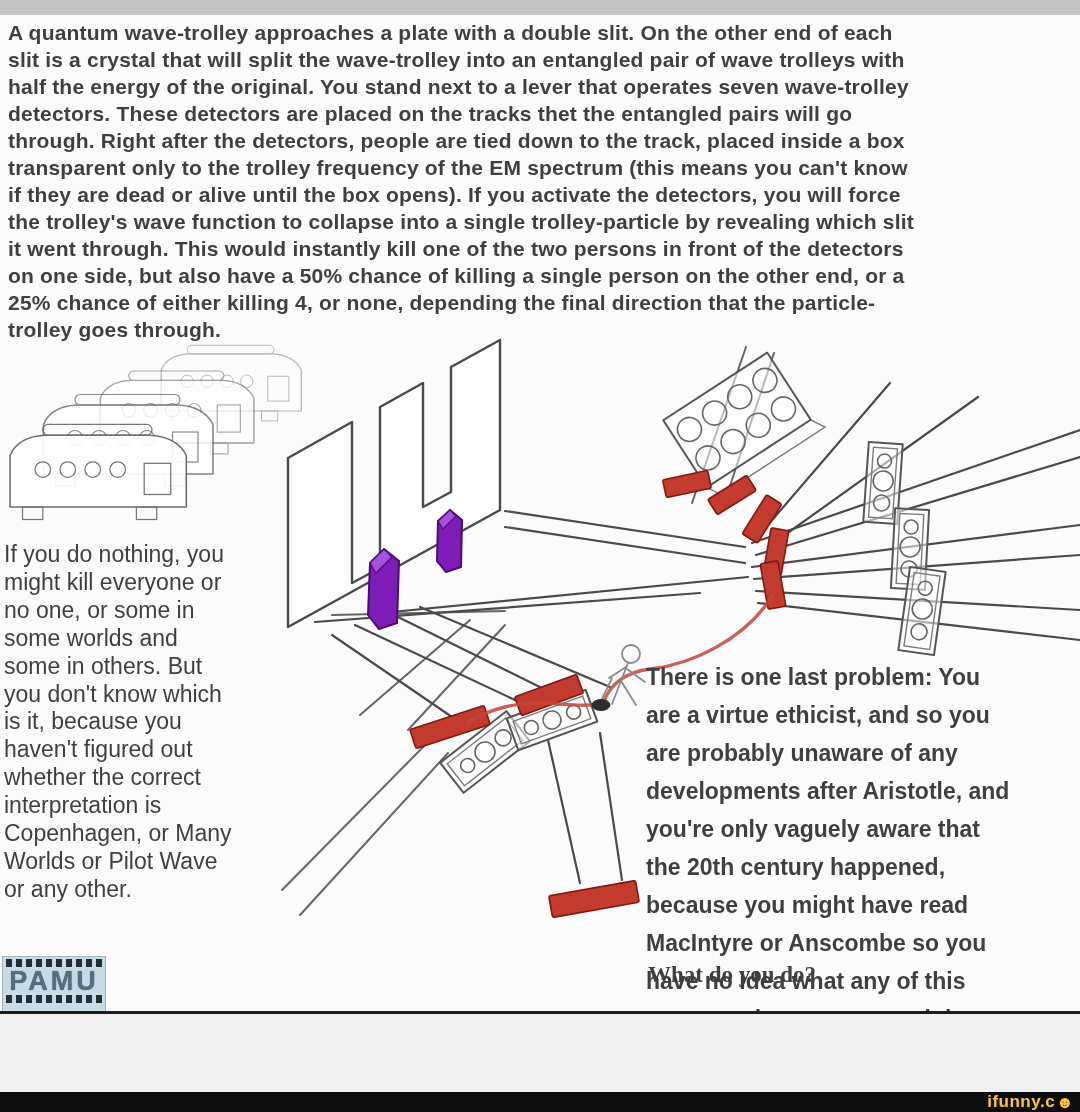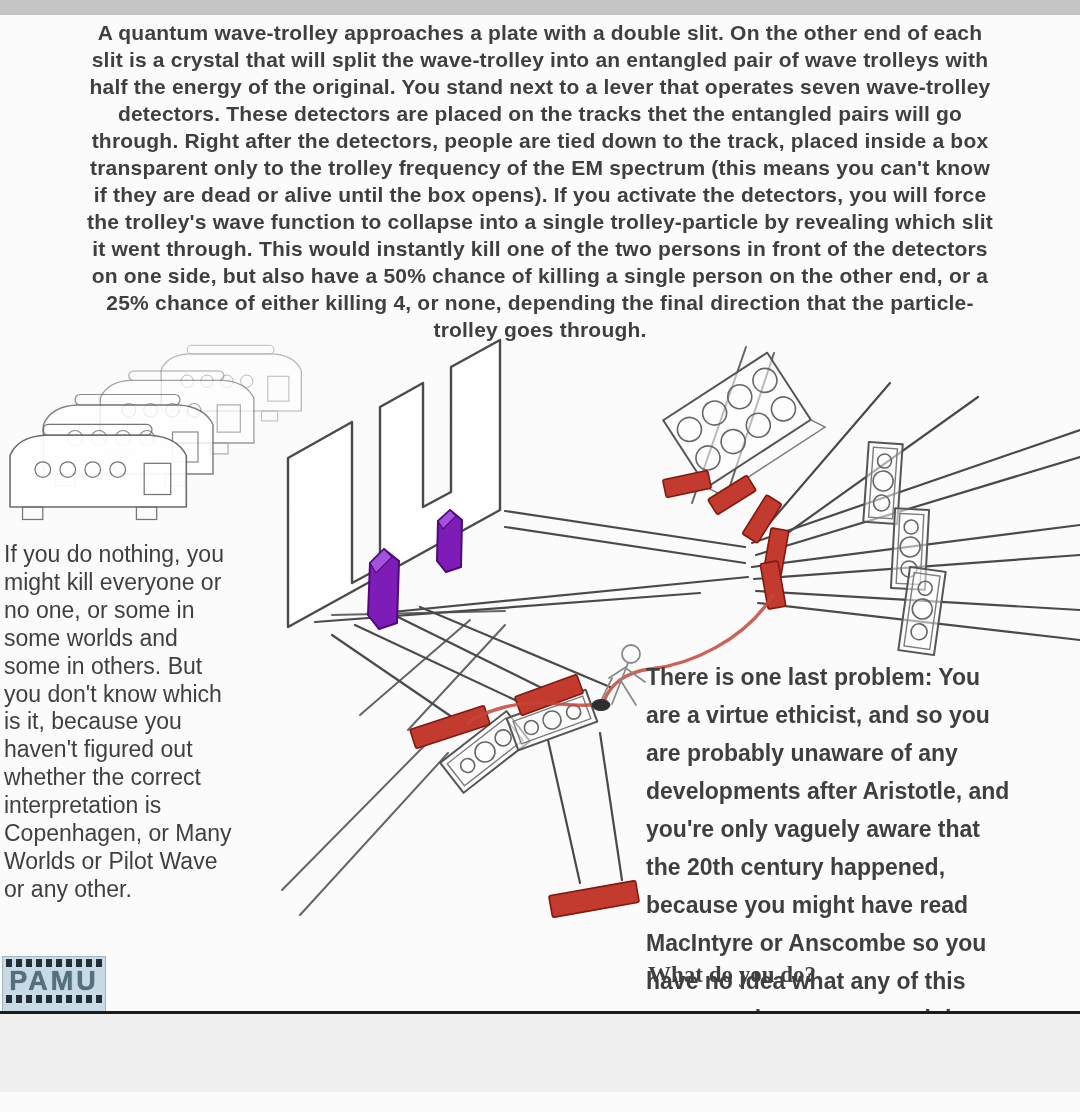--- a/index.html
+++ b/index.html
@@ -9,21 +9,21 @@
     --line_gray:#4a4a4a; --sketch_gray:#8a8a8a;
     --pamu_bg:#c8dbe4; --pamu_text:#546f7e; --pamu_dots:#222e38;
     --footer_bg:#0d0d0d; --footer_text:#fdc733;
     --lower_strip:#f0f0f0; --border:#1c1c1c;
   }
   html,body{margin:0;padding:0;}
   body{font-family:"Liberation Sans","DejaVu Sans",sans-serif;background:#000;}
   .canvas{position:relative;width:1080px;height:1112px;background:var(--page_bg);overflow:hidden;}
   .topbar{position:absolute;left:0;top:0;width:1080px;height:15px;background:var(--top_bar);}
   .intro{position:absolute;left:8px;top:19px;width:1064px;font-size:21px;line-height:27px;
-         font-weight:600;color:var(--text);white-space:pre-line;letter-spacing:0.2px;text-align:center;}
+         font-weight:600;color:var(--text);white-space:pre-line;letter-spacing:0.2px;}
   .leftnote{position:absolute;left:4px;top:541px;width:286px;font-size:23px;line-height:27.9px;
          font-weight:400;color:var(--text);white-space:pre-line;}
   .rightnote{position:absolute;left:646px;top:658px;width:434px;font-size:23px;line-height:38px;
          font-weight:600;color:var(--text);white-space:pre-line;}
   .question{position:absolute;left:648px;top:962px;width:420px;font-size:23px;
          font-weight:600;color:var(--text);font-family:Liberation Serif, serif;}
   .diagram{position:absolute;left:0;top:335px;width:1080px;height:630px;}
   
   .rail{stroke:var(--line_gray);stroke-width:2.2;fill:none;stroke-linecap:round;}
   .rail2{stroke:var(--line_gray);stroke-width:2;fill:none;stroke-linecap:round;opacity:.85;}
@@ -292,14 +292,18 @@
 
   <div class="pamu">
     <div class="dots"></div>
     <div class="pamu-text">PAMU</div>
     <div class="dots bottom"></div>
   </div>
 
   <div class="meme-border"></div>
   <div class="lowerstrip"></div>
 
+  <div class="footer">
+    <span class="brand">ifunny.c</span>
+    <span class="smiley">☻</span>
+  </div>
 
 </div>
 
 </body></html>

